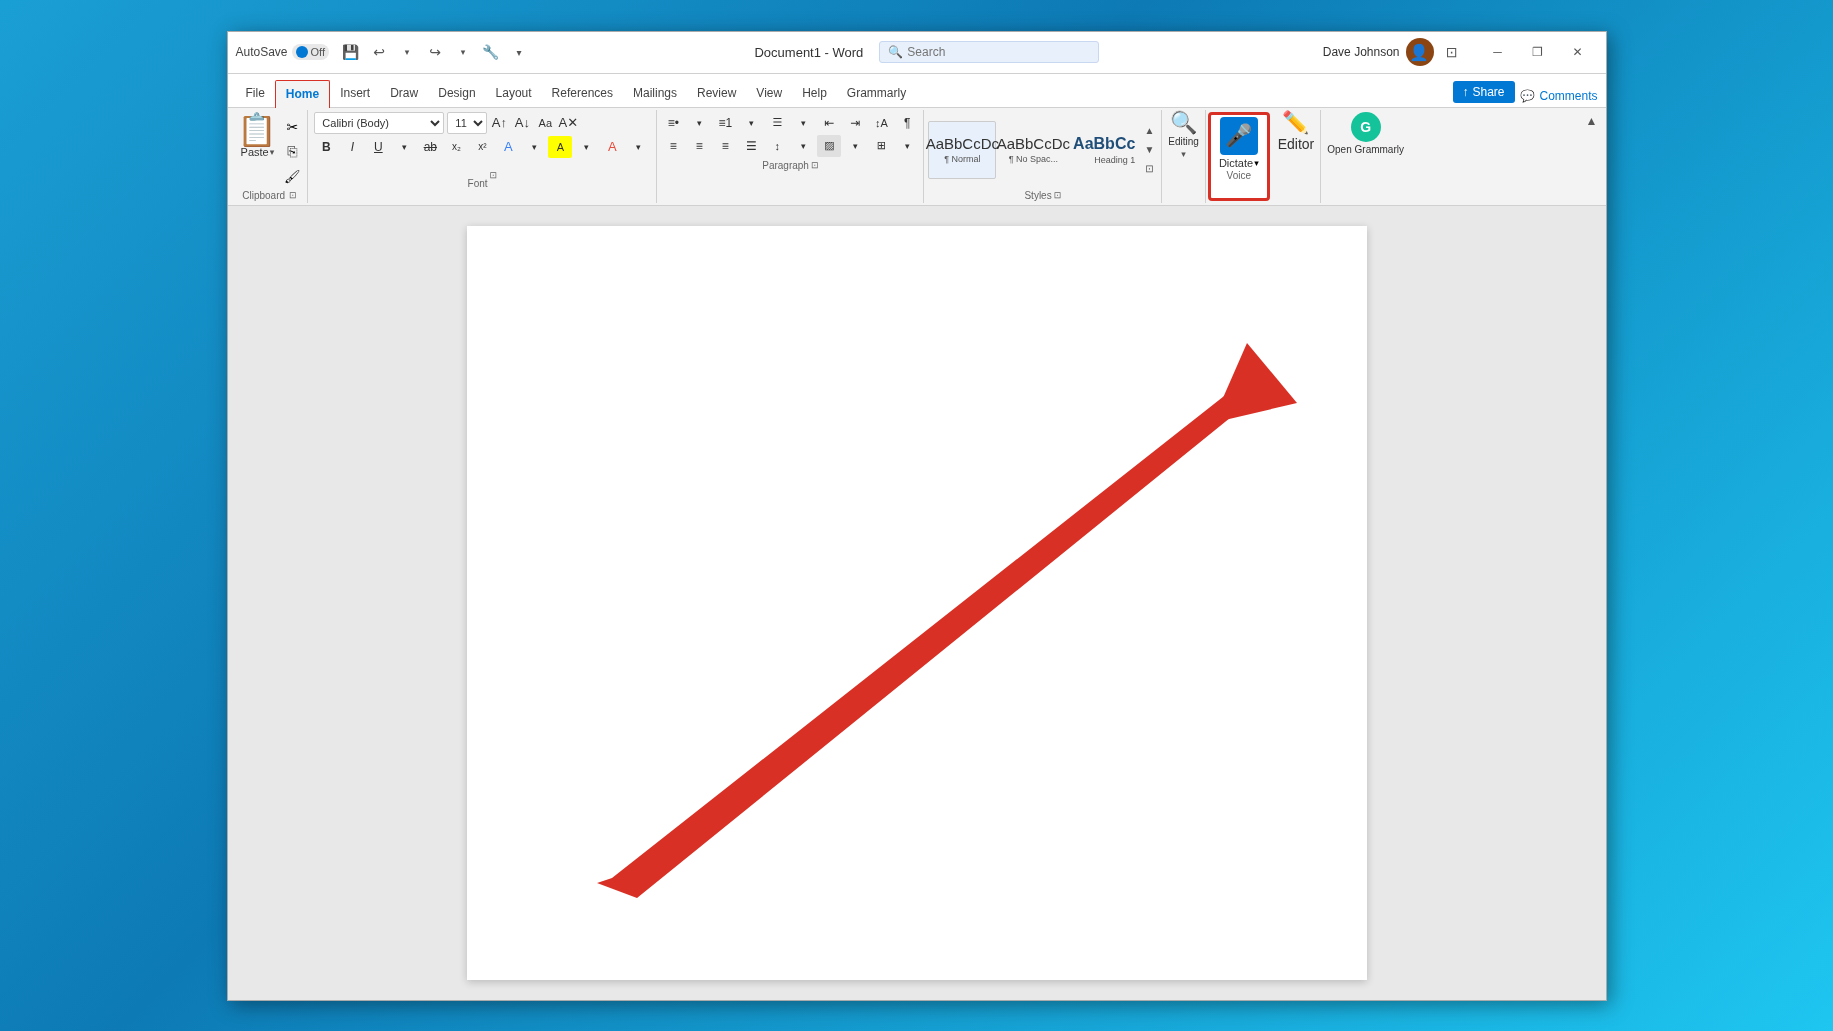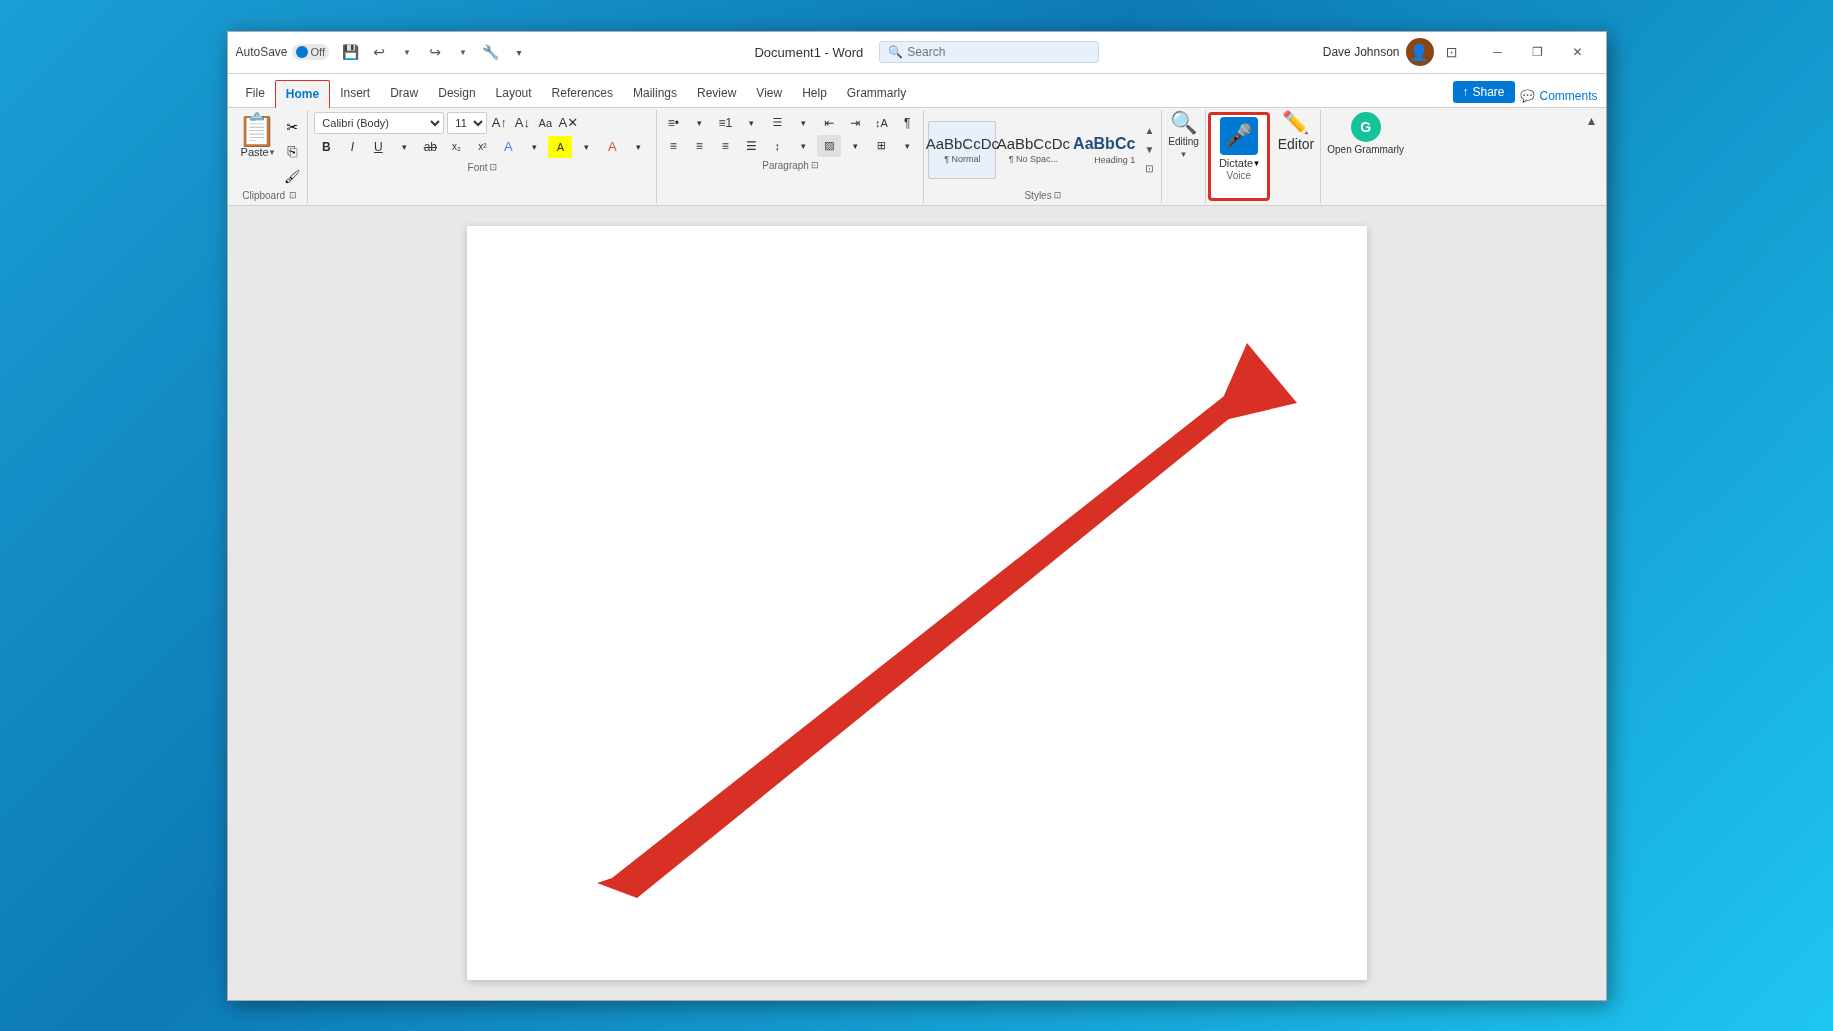--- a/index.html
+++ b/index.html
@@ -316,21 +316,21 @@
         <div class="fmt-btn" style="font-size:10px;">x₂</div>
         <div class="fmt-btn" style="font-size:10px;">x²</div>
         <div class="fmt-btn" style="font-size:13px;color:#3b82f6;">A</div>
         <div class="fmt-btn" style="font-size:9px;">▾</div>
         <div class="fmt-btn" style="background:#ffff00;font-size:11px;">A</div>
         <div class="fmt-btn" style="font-size:9px;">▾</div>
         <div class="fmt-btn" style="color:#e74c3c;font-size:13px;">A</div>
         <div class="fmt-btn" style="font-size:9px;">▾</div>
       </div>
       <div style="display:flex;align-items:center;justify-content:center;gap:2px;margin-top:2px;">
-        <span style="font-size:10px;color:#666;">Font</span>
+        <span style="font-size:10px;color:#666;margin-top:16px;">Font</span>
         <span style="font-size:9px;color:#666;">⊡</span>
       </div>
     </div>
 
     <div style="display:flex;flex-direction:column;padding:2px 4px;border-right:1px solid #d0d0d0;gap:1px;">
       <div style="display:flex;align-items:center;gap:2px;">
         <div class="fmt-btn">≡•</div>
         <div class="fmt-btn" style="font-size:9px;">▾</div>
         <div class="fmt-btn">≡1</div>
         <div class="fmt-btn" style="font-size:9px;">▾</div>

